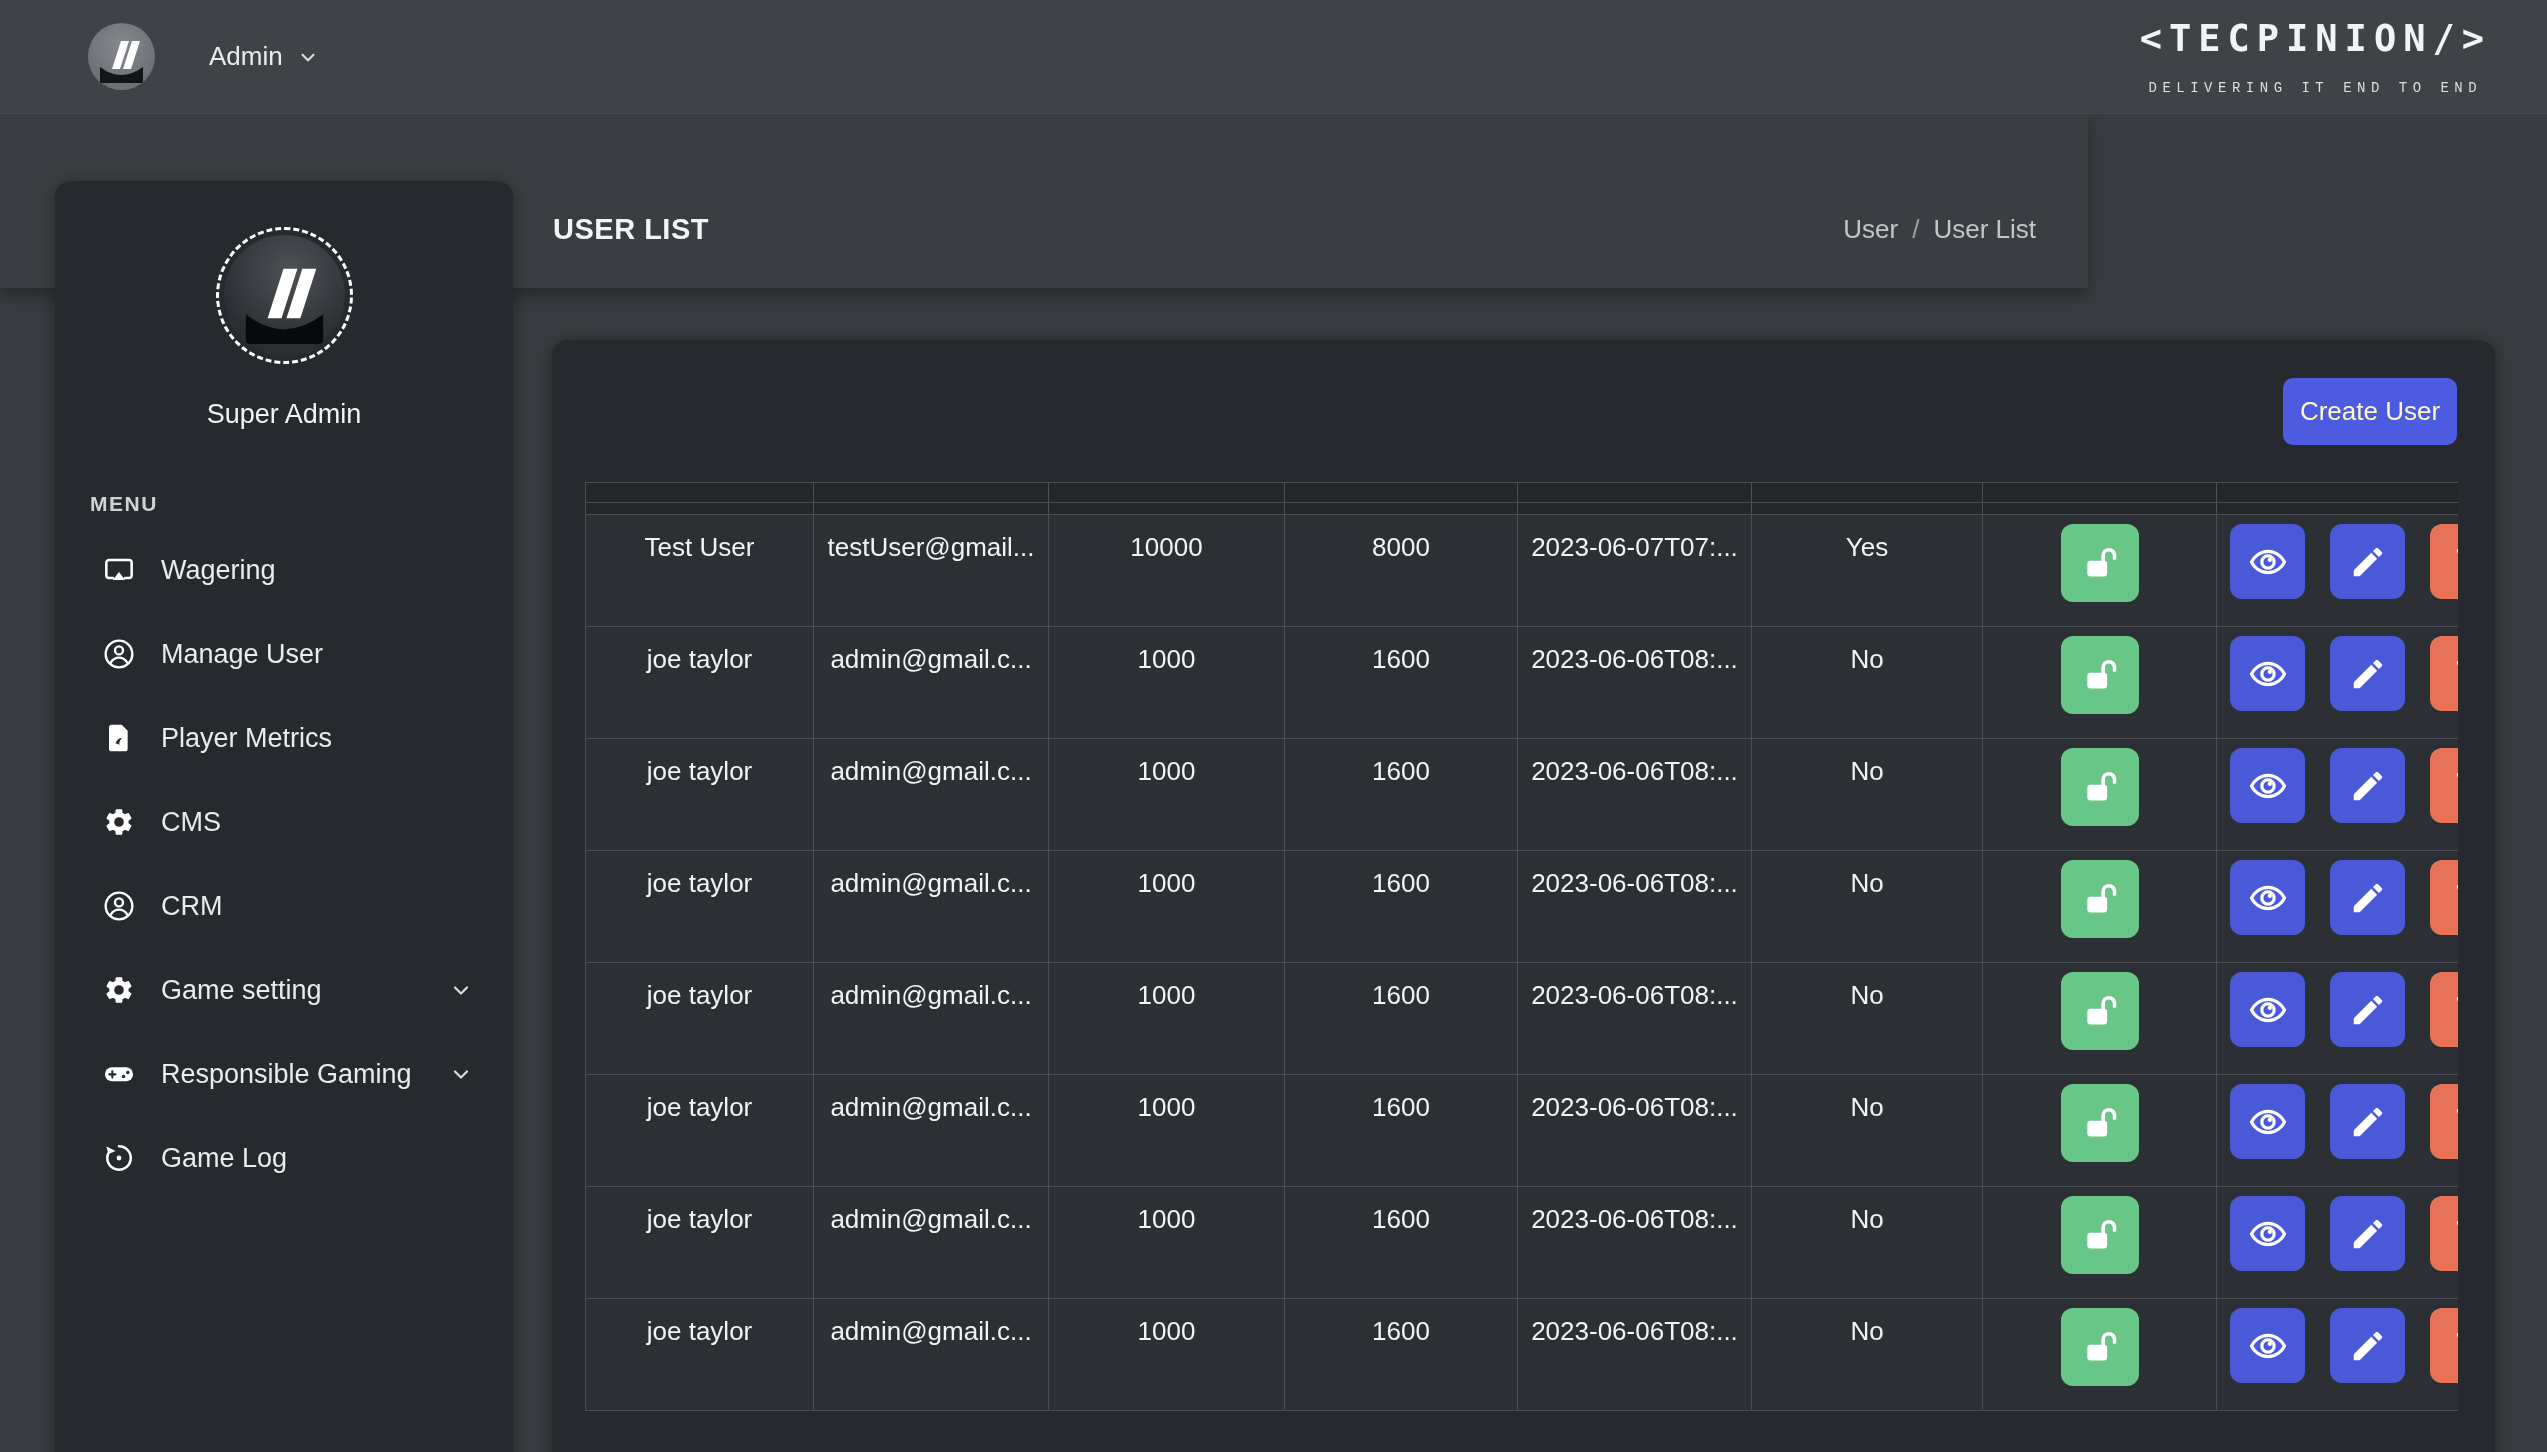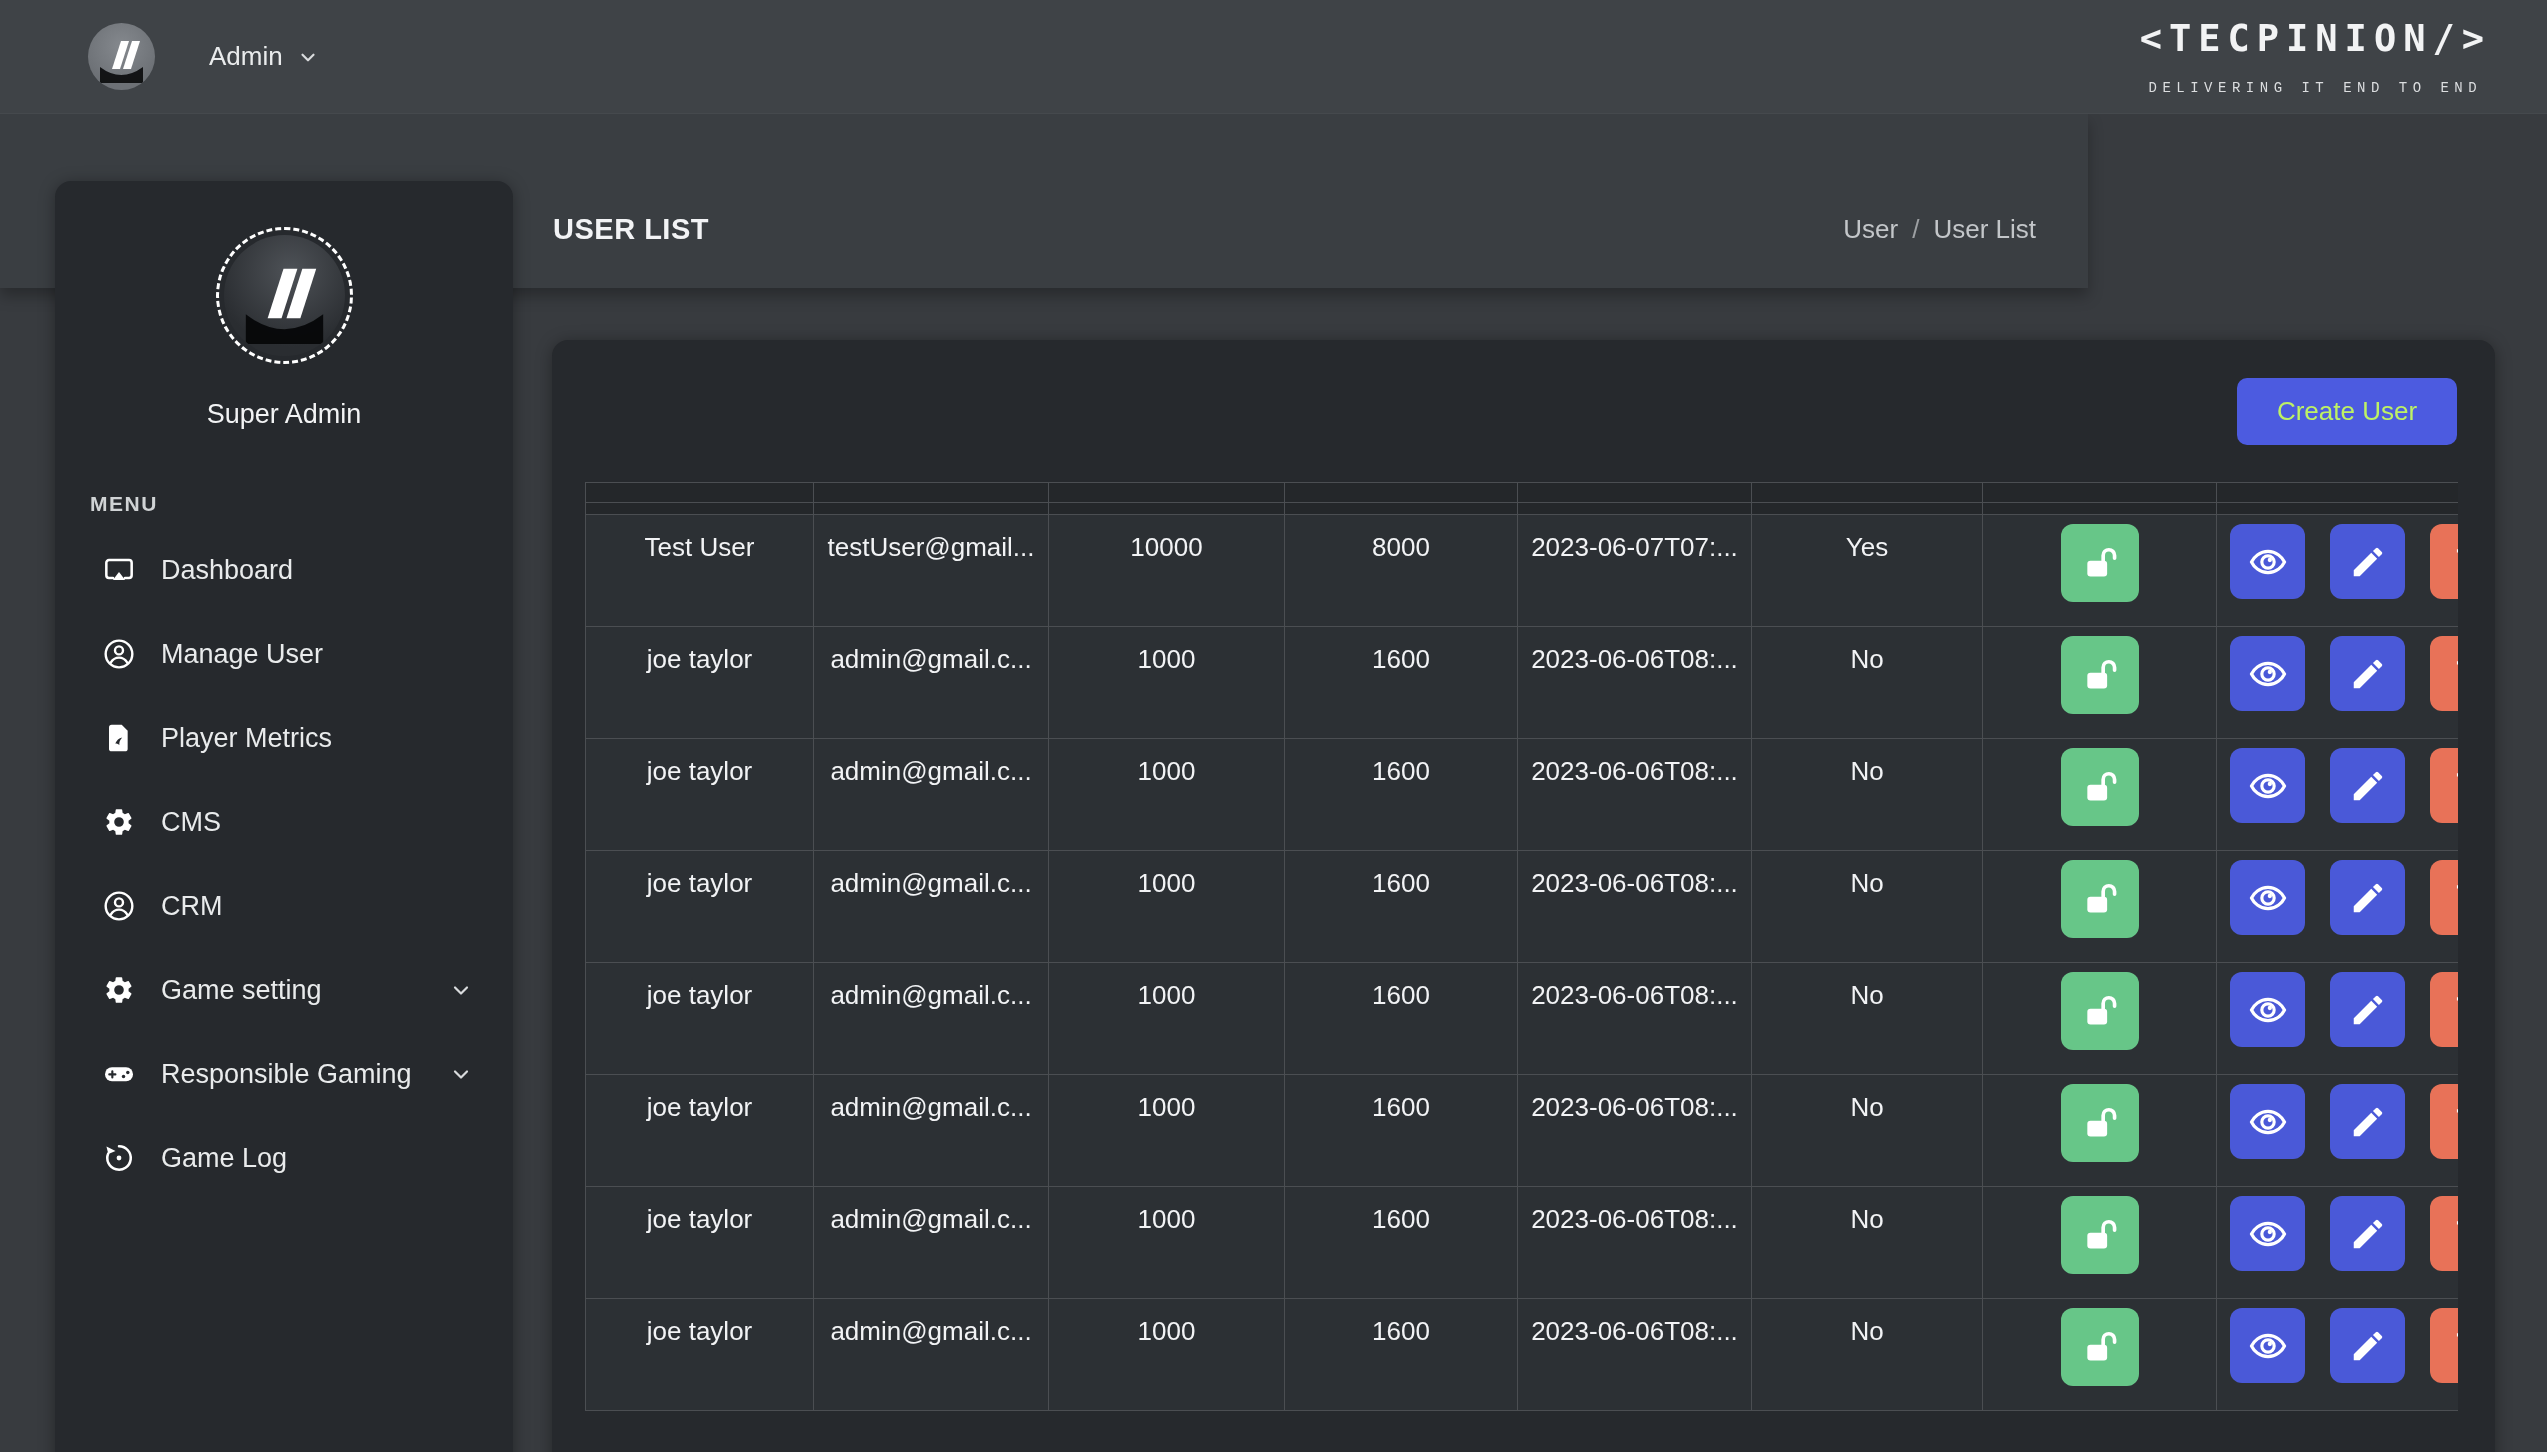--- a/index.html
+++ b/index.html
@@ -81,22 +81,22 @@
   .menu li .mi { width:32px; height:32px; flex:0 0 auto; display:flex; }
   .menu li .chev { margin-left:auto; display:flex; }
 
   
   .main-card {
     position:absolute; top:340px; left:552px; width:1943px; height:1294px;
     background:#26292d; border-radius:16px; z-index:20;
     box-shadow:0 2px 16px rgba(0,0,0,0.35);
   }
   .create-user-btn {
-    position:absolute; top:38px; right:38px; width:220px; height:67px;
-    background:#4c5be0; color:#bef264; font-size:26px;
+    position:absolute; top:38px; right:38px; width:174px; height:67px;
+    background:#4c5be0; color:#fef9c3; font-size:26px;
     font-family:"Liberation Sans", sans-serif;
     border:none; border-radius:10px; cursor:pointer;
   }
   .table-clip {
     position:absolute; top:142px; left:33px; width:1873px; height:1154px;
     overflow:hidden;
   }
   table { border-collapse:collapse; table-layout:fixed; width:1929px; }
   td, th { border:1px solid #4b4e52; }
   tr.spacer-a td { height:20px; background:#24272a; padding:0; }
@@ -180,21 +180,21 @@
   <div class="menu-label">MENU</div>
 
   <ul class="menu">
     <li>
       <span class="mi">
         <svg width="32" height="32" viewBox="0 0 24 24">
             <path d="M7.5 18 H4.5 a2 2 0 0 1 -2 -2 V6.5 a2 2 0 0 1 2 -2 H19.5 a2 2 0 0 1 2 2 V16 a2 2 0 0 1 -2 2 H16.5" fill="none" stroke="#fff" stroke-width="1.9" stroke-linecap="round"></path>
             <path d="M12 13.5 l4.6 6 H7.4 z" fill="#fff"></path>
           </svg>
       </span>
-      <span>Dashboard</span>
+      <span>Wagering</span>
     </li>
     <li>
       <span class="mi">
         <svg width="32" height="32" viewBox="0 0 24 24">
             <circle cx="12" cy="12" r="10" fill="none" stroke="#fff" stroke-width="1.8"></circle>
             <circle cx="12" cy="9.3" r="3" fill="none" stroke="#fff" stroke-width="1.8"></circle>
             <path d="M5.8 18.4 C7.4 15.8 9.4 14.7 12 14.7 C14.6 14.7 16.6 15.8 18.2 18.4" fill="none" stroke="#fff" stroke-width="1.8" stroke-linecap="round"></path>
           </svg>
       </span>
       <span>Manage User</span>

